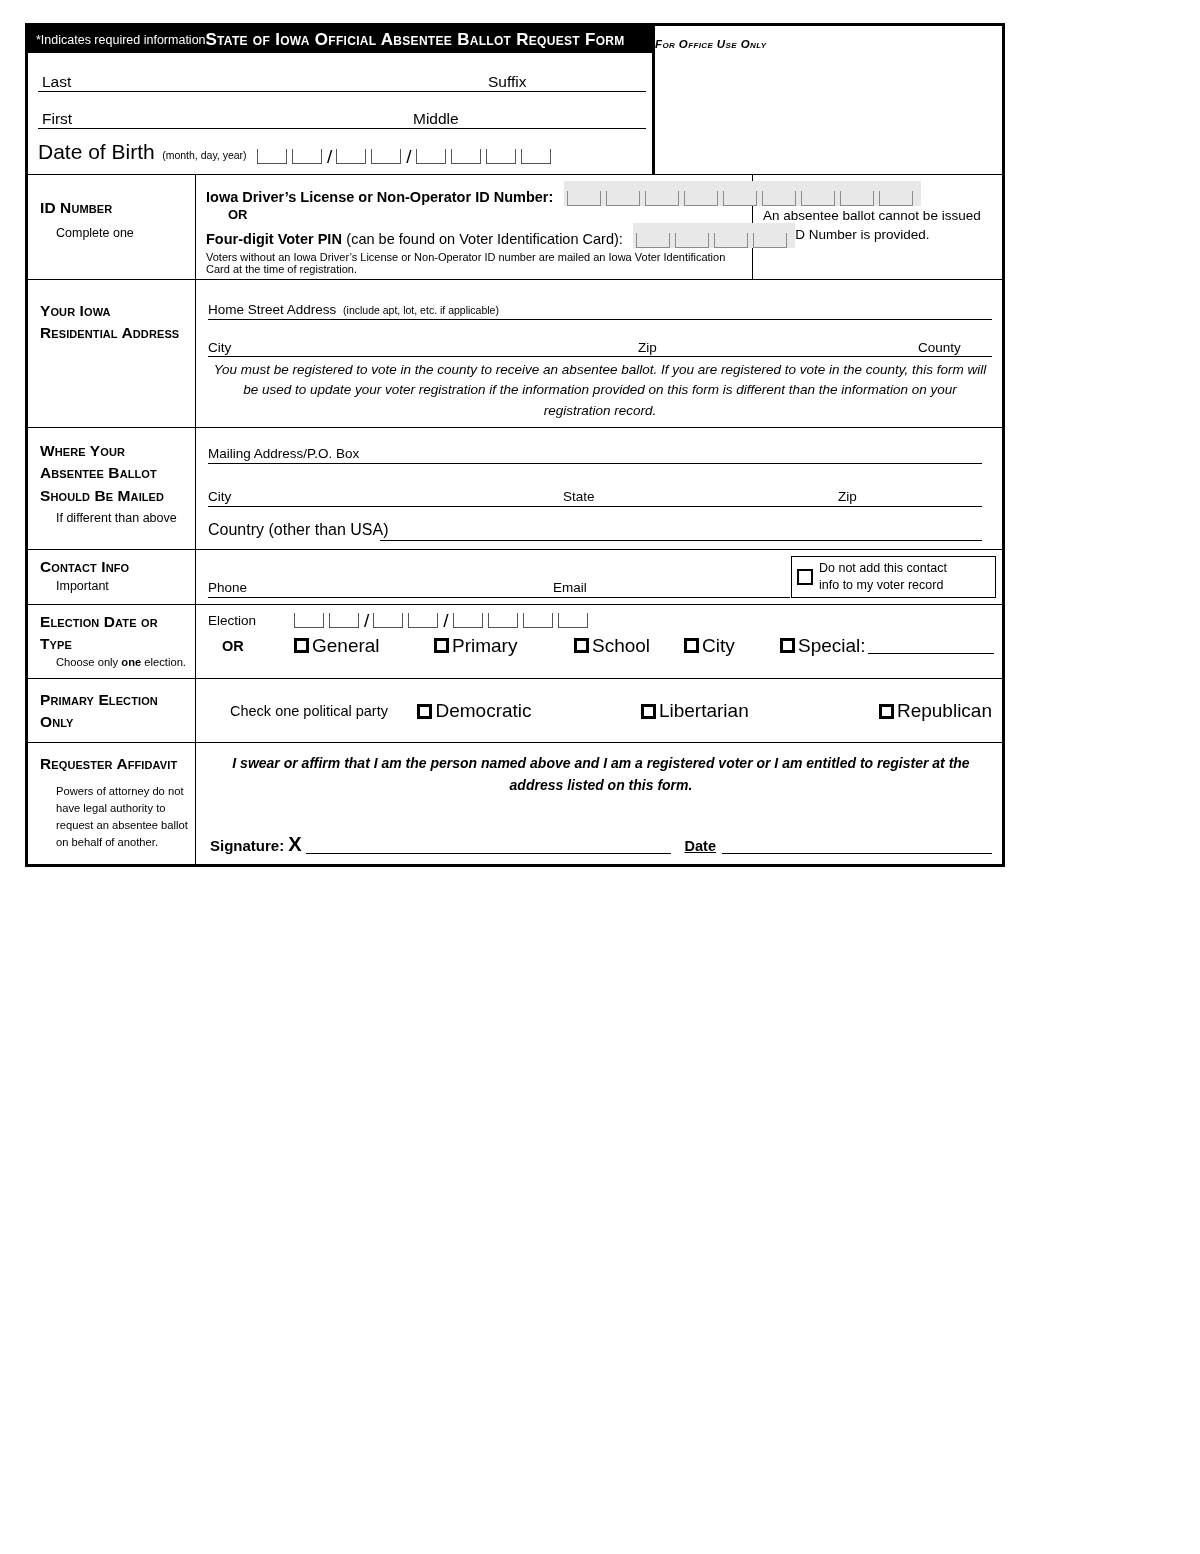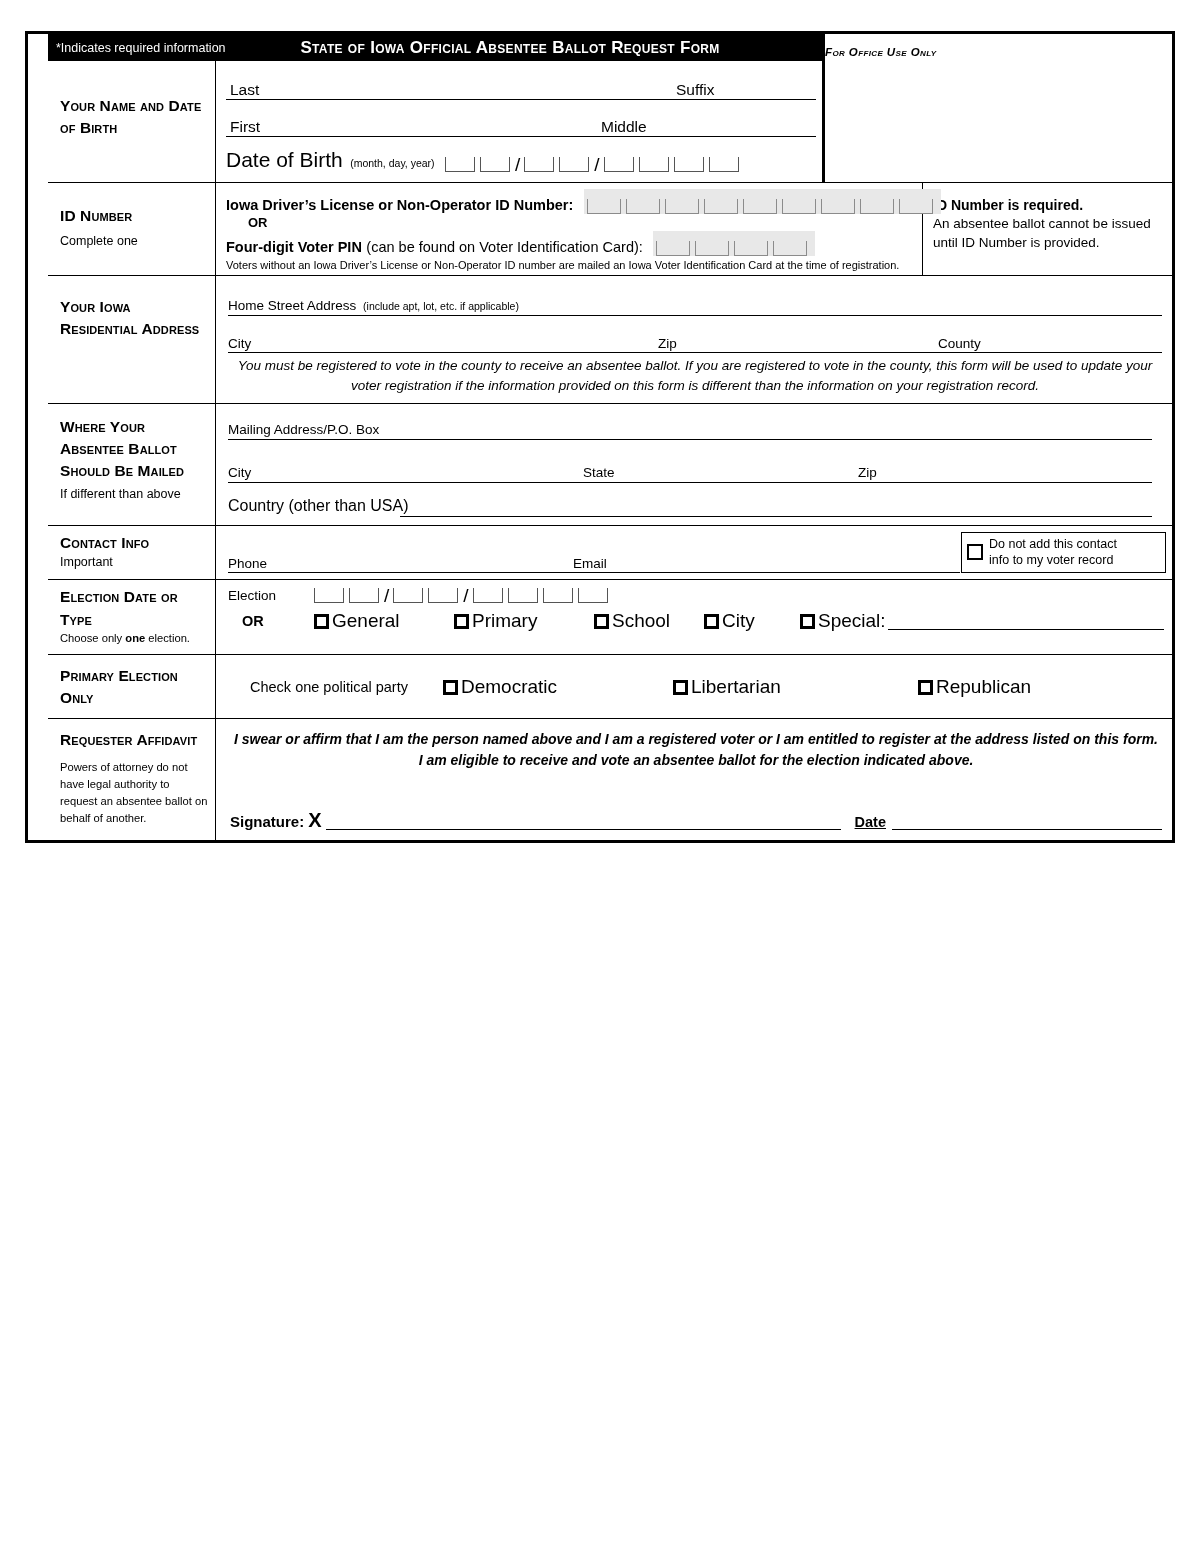--- a/index.html
+++ b/index.html
@@ -10,25 +10,24 @@
     font-family: "Liberation Sans", sans-serif;
     color: #000;
     -webkit-font-smoothing: antialiased;
   }
 
   #page { position: relative; width: 1200px; height: 1554px; background:#fff; }
 
   
   .form {
     position: absolute;
-    left: 25px; top: 31px;
-    width: 1150px;
+    left: 25px; top: 23px;
+    width: 980px;
     border: 3px solid #000;
     background: #fff;
-    padding-left: 20px;
   }
 
   
   .row { display: flex; align-items: stretch; border-top: 1.5px solid #000; }
   .row.first { border-top: none; }
 
   .lab {
     width: 168px;
     flex: 0 0 168px;
     padding: 8px 6px 8px 12px;
@@ -41,20 +40,21 @@
     line-height: 1.45;
     font-variant: small-caps;
     letter-spacing: .1px;
   }
   .sub {
     font-size: 12.5px;
     font-weight: normal;
     line-height: 1.33;
     font-variant: normal;
     letter-spacing: 0;
+    margin-left: 16px;
   }
   .sub.tiny { font-size: 11.2px; line-height: 1.3; }
 
   .body { flex: 1; padding: 6px 10px 8px 10px; position: relative; min-width:0; }
   .hdrbar {
     background: #000; color: #fff;
     flex: 1;
     position: relative;
     height: 27px;
   }
@@ -136,23 +136,20 @@
 
     <div class="headblock">
       <div class="headleft">
 
         <div class="hdrbar">
           <span class="hdr-req">*Indicates required information</span>
           <span class="hdr-title">State of Iowa Official Absentee Ballot Request Form</span>
         </div>
 
         <div class="row first" style="border-top:none;">
-          <div class="lab">
-            <div class="smallcaps" style="padding-top:26px;">Your Name and Date of Birth</div>
-          </div>
           <div class="body" style="padding-right:6px;">
 
             <div class="ul" style="margin-top:4px;">
               <span class="cap" style="left:4px;">Last</span>
               <span class="cap" style="left:450px;">Suffix</span>
             </div>
 
             <div class="ul" style="margin-top:8px;">
               <span class="cap" style="left:4px;">First</span>
               <span class="cap" style="left:375px;">Middle</span>
@@ -380,21 +377,20 @@
       </div>
     </div>
 
     <div class="row">
       <div class="lab" style="padding-top:10px; padding-bottom:10px;">
         <div class="smallcaps">Requester Affidavit</div>
         <div class="sub tiny" style="margin-top:8px; line-height:1.5;">Powers of attorney do not have legal authority to request an absentee ballot on behalf of another.</div>
       </div>
       <div class="body" style="padding:10px 10px 10px 14px;">
         <div class="italic b" style="font-size:14px; line-height:1.55;">I swear or affirm that I am the person named above and I am a registered voter or I am entitled to register at the address listed on this form.</div>
-        <div class="italic b" style="font-size:14px; line-height:1.55; text-align:center;">I am eligible to receive and vote an absentee ballot for the election indicated above.</div>
 
         <div style="display:flex; align-items:flex-end; margin-top:34px;">
           <span style="font-size:15px; font-weight:bold; white-space:nowrap;">Signature:</span>
           <span style="font-size:20px; font-weight:bold; margin-left:4px; line-height:1;">X</span>
           <span style="flex:1; border-bottom:1.6px solid #000; height:24px; margin-left:4px;"></span>
           <span style="font-size:14.5px; font-weight:bold; margin-left:14px; white-space:nowrap;text-decoration:underline;">Date</span>
           <span style="flex:0 0 270px; border-bottom:1.6px solid #000; height:24px; margin-left:6px;"></span>
         </div>
       </div>
     </div>

